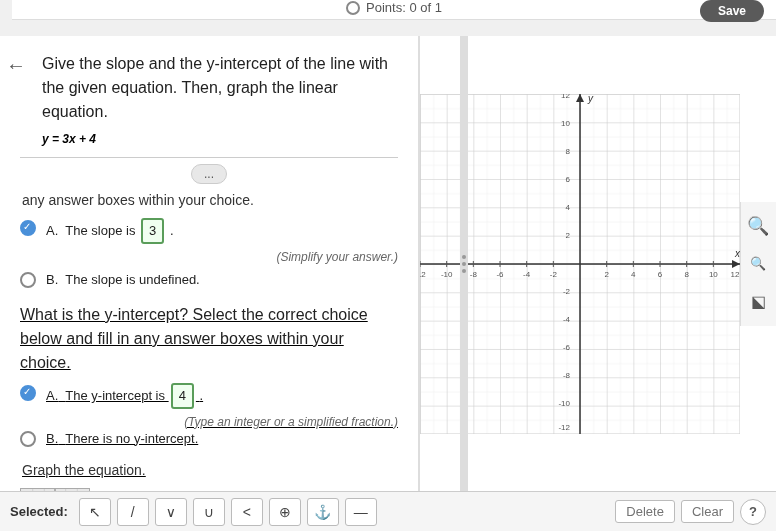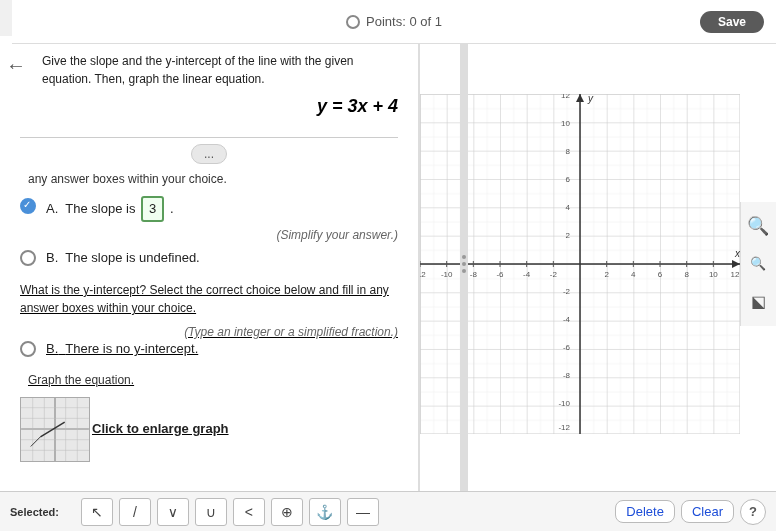--- a/index.html
+++ b/index.html
@@ -9,24 +9,24 @@
       width: 776px;
       height: 531px;
       overflow: hidden;
       position: relative;
     }
 
     
     .top-bar {
       position: absolute;
       top: 0; left: 12px; right: 0;
-      height: 44px;
+      height: 20px;
       background: #fff;
       display: flex;
-      align-items: center;
+      align-items: flex-start;
       justify-content: space-between;
       padding: 0 12px;
       border-bottom: 1px solid #ddd;
       z-index: 10;
     }
     .points-label {
       font-size: 13px;
       color: #555;
       display: flex;
       align-items: center;
@@ -71,33 +71,32 @@
     .back-arrow {
       position: absolute;
       top: 16px;
       left: 6px;
       font-size: 20px;
       color: #555;
       cursor: pointer;
     }
 
     .question-text {
-      font-size: 12px;
+      font-size: 16px;
       color: #222;
       margin-left: 16px;
       margin-bottom: 8px;
       line-height: 1.5;
     }
 
     .equation {
-      font-size: 18px;
+      font-size: 12px;
       font-weight: bold;
-      margin: 6px 0 20px 16px;
+      margin: 6px 0 11px 16px;
       font-style: italic;
-      text-align: right;
     }
 
     .divider {
       border: none;
       border-top: 1px solid #ccc;
       margin: 6px 0;
     }
 
     .expand-btn {
       display: block;
@@ -105,24 +104,24 @@
       background: #e8e8e8;
       border: 1px solid #ccc;
       border-radius: 10px;
       padding: 2px 12px;
       font-size: 12px;
       cursor: pointer;
       color: #555;
     }
 
     .subtext {
-      font-size: 12px;
+      font-size: 14px;
       color: #333;
       margin-bottom: 10px;
-      margin-left: 8px;
+      margin-left: 2px;
     }
 
     .option-row {
       display: flex;
       align-items: flex-start;
       margin-bottom: 6px;
       gap: 10px;
     }
 
     .radio-circle {
@@ -280,47 +279,47 @@
       height: 40px;
       background: #f5f5f5;
       border-top: 1px solid #ccc;
       display: flex;
       align-items: center;
       padding: 0 10px;
       gap: 6px;
     }
 
     .selected-label {
-      font-size: 11px;
+      font-size: 13px;
       color: #333;
       font-weight: bold;
-      margin-right: 16px;
+      margin-right: 5px;
     }
 
     .tool-btn {
       width: 32px; height: 28px;
       background: #fff;
       border: 1px solid #bbb;
       border-radius: 3px;
       display: flex;
       align-items: center;
       justify-content: center;
       font-size: 14px;
       cursor: pointer;
       color: #444;
     }
 
     .action-btn {
       padding: 3px 10px;
       background: #fff;
       border: 1px solid #bbb;
-      border-radius: 8px;
-      font-size: 13px;
-      cursor: pointer;
-      color: #1d4ed8;
+      border-radius: 3px;
+      font-size: 13px;
+      cursor: pointer;
+      color: #737373;
     }
 
     .help-btn {
       width: 26px; height: 26px;
       border-radius: 50%;
       background: #fff;
       border: 1px solid #bbb;
       display: flex;
       align-items: center;
       justify-content: center;
@@ -378,20 +377,29 @@
       <span class="radio-circle"></span>
       <div class="option-text">
         <span>B.</span>&nbsp;
         <span>The slope is undefined.</span>
       </div>
     </div>
 
     <div class="section-gap">
       <div class="question-text" style="margin-left:0;">What is the y-intercept? Select the correct choice below and fill in any answer boxes within your choice.</div>
 
+      <div class="option-row" style="margin-top:8px;">
+        <span class="radio-circle radio-checked"></span>
+        <div class="option-text">
+          <span>A.</span>&nbsp;
+          <span>The y-intercept is</span>
+          <span class="answer-box">4</span>
+          <span>.</span>
+        </div>
+      </div>
       <div class="simplify-note">(Type an integer or a simplified fraction.)</div>
 
       <div class="option-row" style="">
         <span class="radio-circle"></span>
         <div class="option-text">
           <span>B.</span>&nbsp;
           <span>There is no y-intercept.</span>
         </div>
       </div>
     </div>

